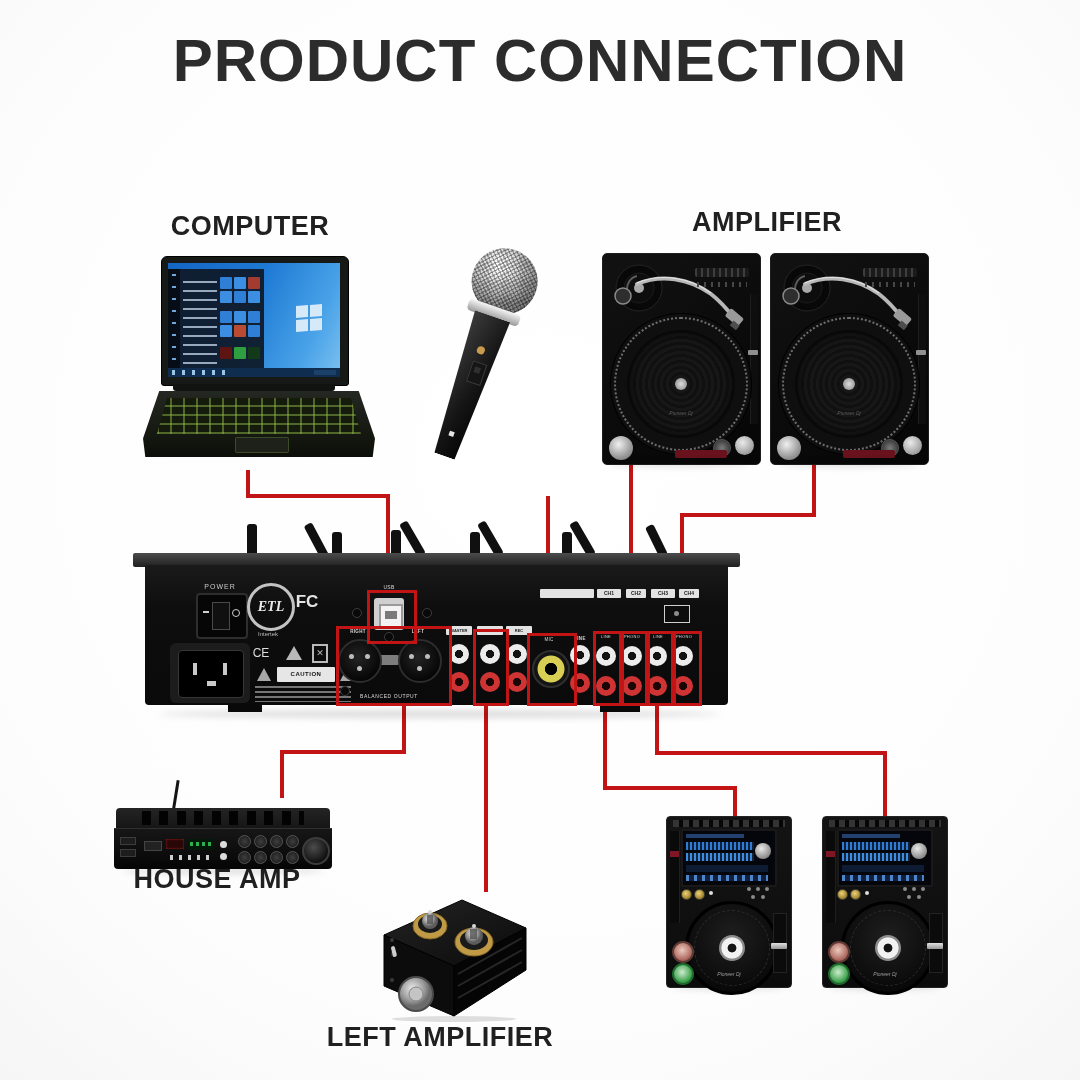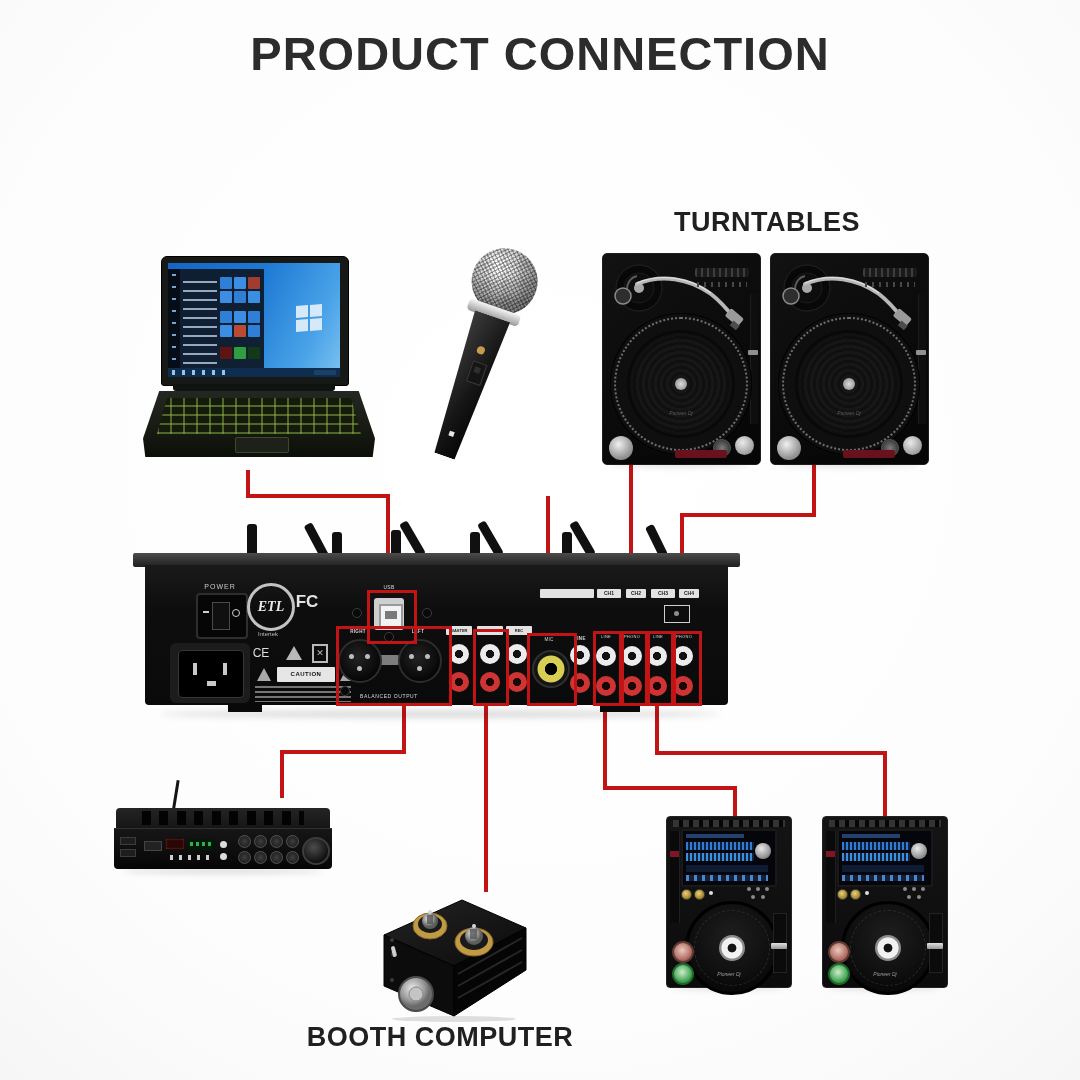--- a/index.html
+++ b/index.html
@@ -1,19 +1,19 @@
 <!DOCTYPE html>
 <html><head>
 <meta charset="utf-8">
 <style>
   html,body{margin:0;padding:0;background:#fff;}
   #stage{position:relative;width:1080px;height:1080px;background:radial-gradient(circle at 50% 42%,#ffffff 0%,#fdfdfd 70%,#f6f6f6 100%);overflow:hidden;font-family:"Liberation Sans",sans-serif;}
   .abs{position:absolute;}
   .lbl{position:absolute;font-weight:bold;color:#202020;font-size:27px;letter-spacing:.5px;text-align:center;white-space:nowrap;}
-  #title{position:absolute;left:0;right:0;top:26px;text-align:center;font-size:47px;font-weight:bold;color:#2c2c2c;letter-spacing:1px;}
+  #title{position:absolute;left:0;right:0;top:26px;text-align:center;font-size:60px;font-weight:bold;color:#2c2c2c;letter-spacing:1px;}
   .wire{position:absolute;background:#c21414;}
   .obox{position:absolute;border:3px solid #c21414;background:transparent;}
   .shadow{position:absolute;background:rgba(0,0,0,.13);filter:blur(3px);border-radius:50%;}
   
   #mixer-strip{position:absolute;left:133px;top:553px;width:607px;height:14px;background:linear-gradient(#4c4c4c,#1f1f1f);border-radius:2px;}
   #mixer-body{position:absolute;left:145px;top:565px;width:583px;height:140px;background:linear-gradient(#1a1a1a,#0e0e0e 30%,#0a0a0a);border-radius:0 0 4px 4px;}
   .knob-sil{position:absolute;background:#101010;border-radius:3px;}
   .mtxt{position:absolute;color:#c9c9c9;text-align:center;white-space:nowrap;}
   .strip{position:absolute;height:9px;background:#e2e2e2;border-radius:1px;color:#1a1a1a;font-size:5px;font-weight:bold;text-align:center;line-height:9px;overflow:hidden;}
   .rca-w{position:absolute;width:20px;height:20px;border-radius:50%;background:radial-gradient(circle,#121212 0 27%,#ececec 31% 80%,#8b8b8b 84% 100%);}
@@ -71,22 +71,24 @@
   #hamp{position:absolute;left:114px;top:778px;width:218px;height:92px;}
   .hknob{position:absolute;width:11px;height:11px;border-radius:50%;background:radial-gradient(#3e3e3e,#161616);border:1px solid #565656;}
 </style>
 </head>
 <body>
 
 <div id="stage">
 
   <div id="title">PRODUCT CONNECTION</div>
 
-  <div class="lbl" style="left:647px;top:207px;width:240px;">TURNTABLES</div>
-  <div class="lbl" style="left:290px;top:1022px;width:300px;">BOOTH COMPUTER</div>
+  <div class="lbl" style="left:140px;top:211px;width:220px;">COMPUTER</div>
+  <div class="lbl" style="left:647px;top:207px;width:240px;">AMPLIFIER</div>
+  <div class="lbl" style="left:107px;top:864px;width:220px;">HOUSE AMP</div>
+  <div class="lbl" style="left:290px;top:1022px;width:300px;">LEFT AMPLIFIER</div>
 
   <div class="wire" style="left:246px;top:470px;width:4px;height:28px;"></div>
   <div class="wire" style="left:246px;top:494px;width:144px;height:4px;"></div>
   <div class="wire" style="left:386px;top:494px;width:4px;height:96px;"></div>
   <div class="wire" style="left:546px;top:496px;width:4px;height:137px;"></div>
   <div class="wire" style="left:629px;top:461px;width:4px;height:170px;"></div>
   <div class="wire" style="left:812px;top:461px;width:4px;height:56px;"></div>
   <div class="wire" style="left:680px;top:513px;width:136px;height:4px;"></div>
   <div class="wire" style="left:680px;top:513px;width:4px;height:118px;"></div>
   <div class="wire" style="left:402px;top:700px;width:4px;height:54px;"></div>

